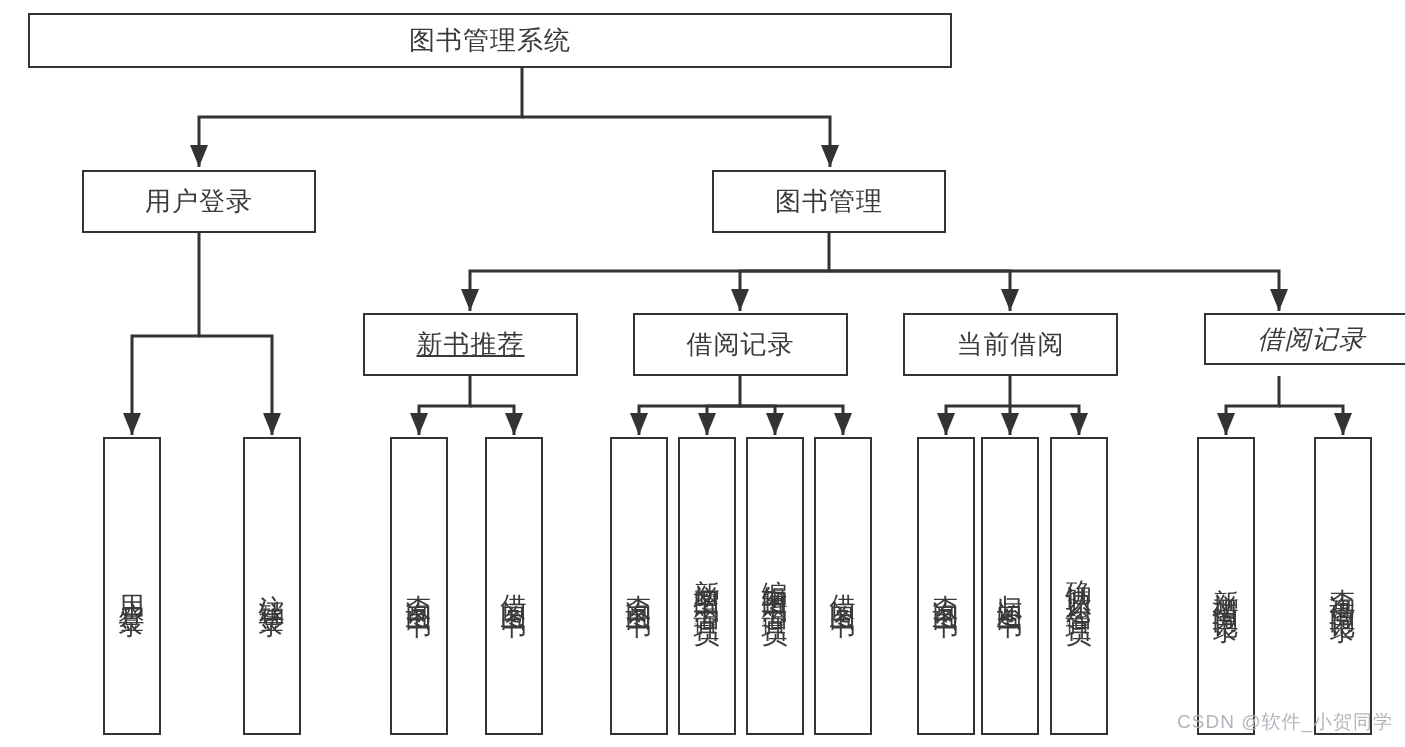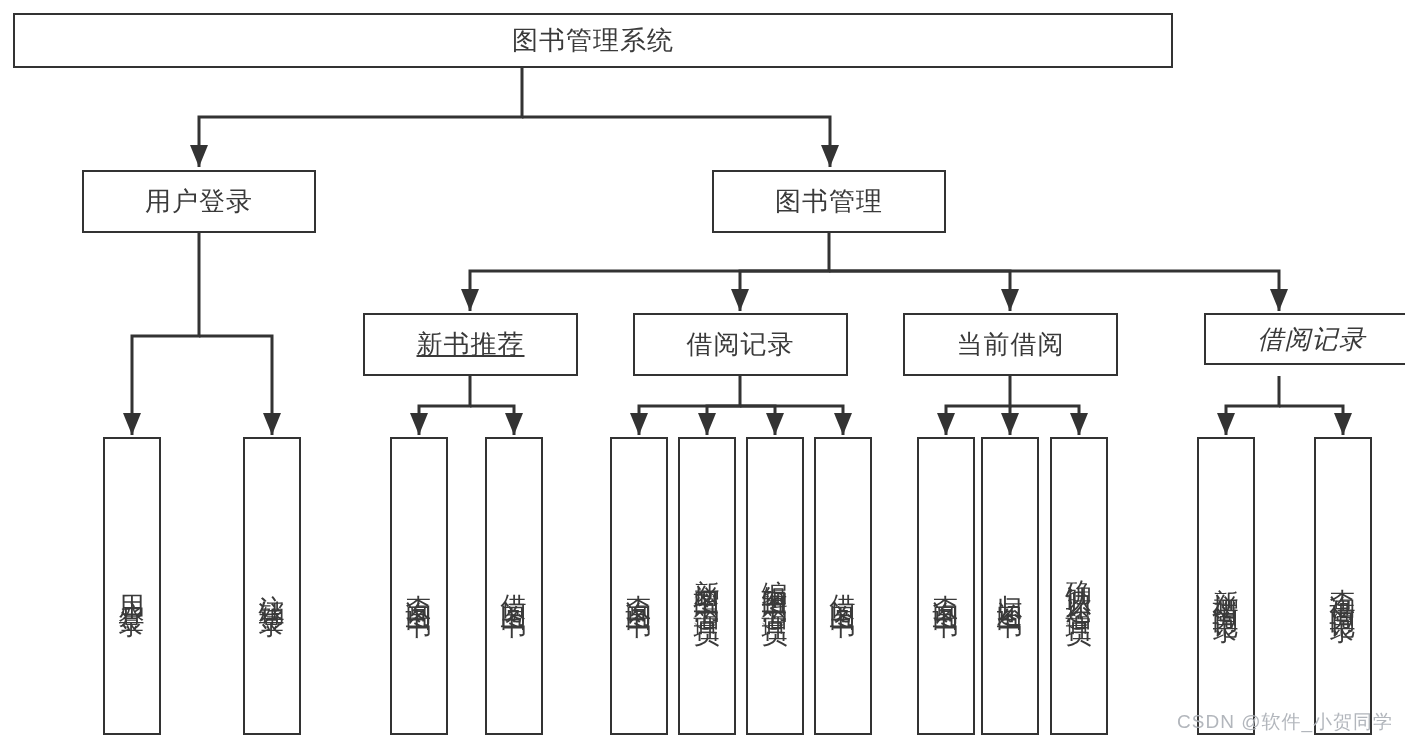--- a/index.html
+++ b/index.html
@@ -81,21 +81,21 @@
 
       <path d="M1010 376 V406 H946 V435" marker-end="url(#arrow)"></path>
       <path d="M1010 406 V435" marker-end="url(#arrow)"></path>
       <path d="M1010 406 H1079 V435" marker-end="url(#arrow)"></path>
 
       <path d="M1279 376 V406 H1226 V435" marker-end="url(#arrow)"></path>
       <path d="M1279 406 H1343 V435" marker-end="url(#arrow)"></path>
     </g>
   </svg>
 
-  <div class="node h-node" style="left:13px; top:13px; width:1160px; height:55px;">
+  <div class="node h-node" style="left:28px; top:13px; width:924px; height:55px;">
     <span>图书管理系统</span>
   </div>
 
   <div class="node h-node" style="left:82px; top:170px; width:234px; height:63px;">
     <span>用户登录</span>
   </div>
   <div class="node h-node" style="left:712px; top:170px; width:234px; height:63px;text-align:center;">
     <span>图书管理</span>
   </div>
 

